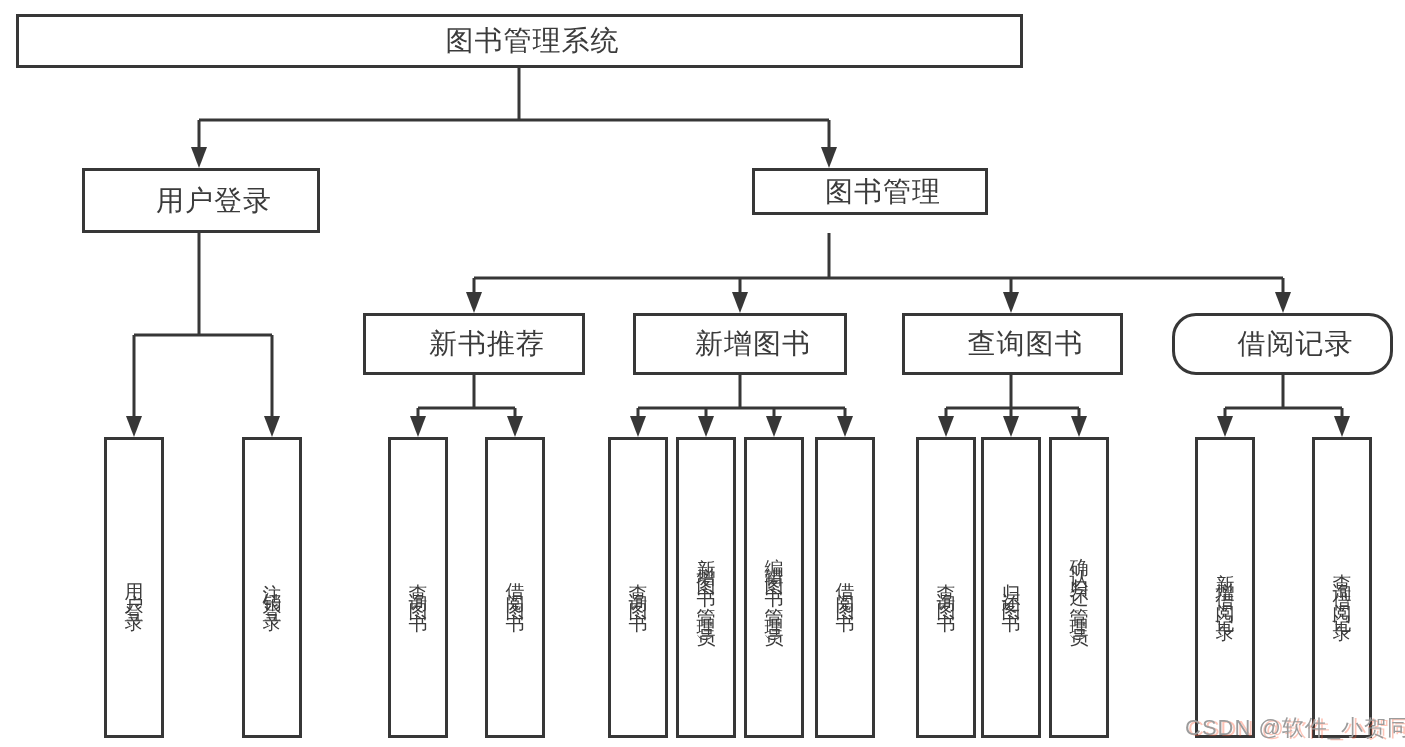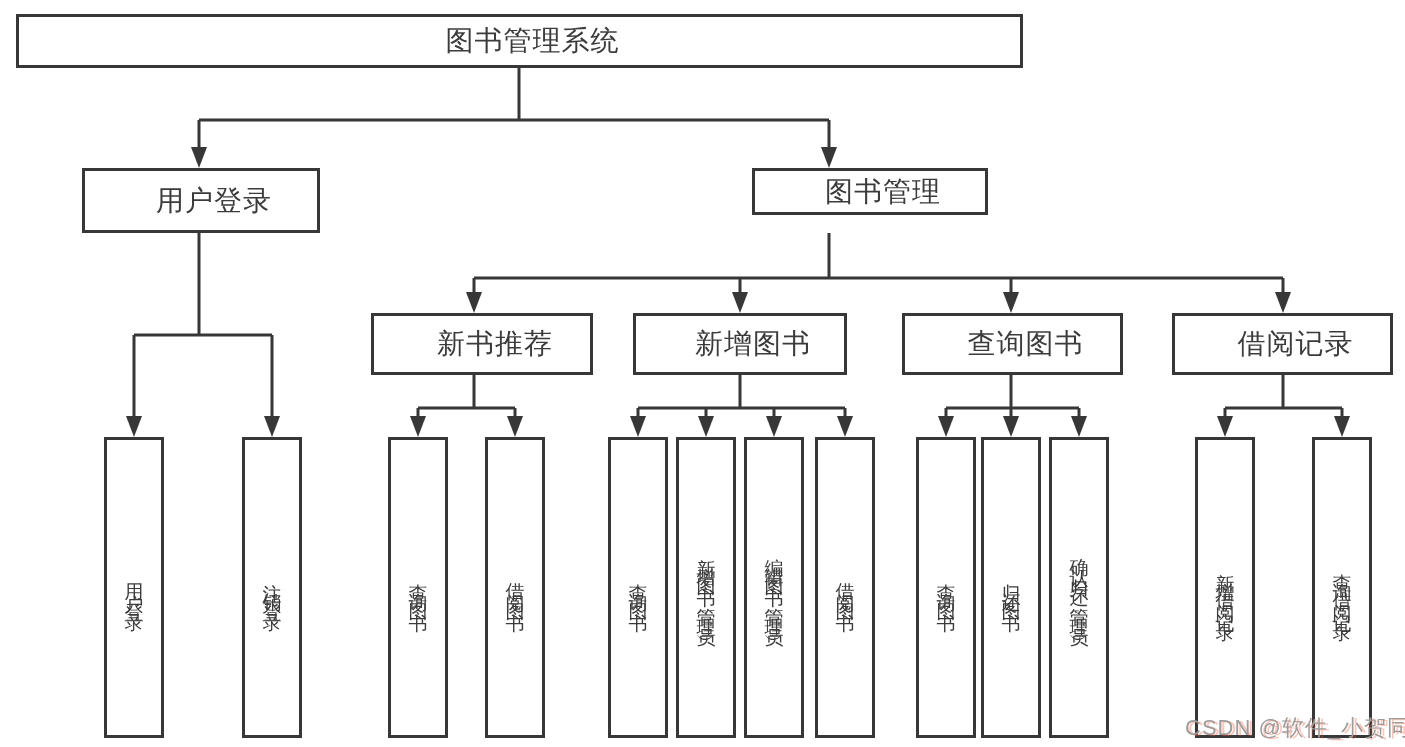--- a/index.html
+++ b/index.html
@@ -105,24 +105,24 @@
       <polygon points="1217,416 1233,416 1225,437"></polygon>
       <polygon points="1334,416 1350,416 1342,437"></polygon>
     </g>
   </svg>
 
   <div class="box h" style="left:16px; top:14px; width:1007px; height:54px;">图书管理系统</div>
 
   <div class="box h" style="left:82px; top:168px; width:238px; height:65px;">用户登录</div>
   <div class="box h" style="left:711px; top:168px; width:236px; height:47px;margin-left:41px;">图书管理</div>
 
-  <div class="box h" style="left:363px; top:313px; width:222px; height:62px;margin-left:8px;">新书推荐</div>
+  <div class="box h" style="left:363px; top:313px; width:222px; height:62px;">新书推荐</div>
   <div class="box h" style="left:633px; top:313px; width:214px; height:62px;">新增图书</div>
   <div class="box h" style="left:902px; top:313px; width:221px; height:62px;">查询图书</div>
-  <div class="box h" style="left:1172px; top:313px; width:221px; height:62px;">借阅记录</div>
+  <div class="box h" style="left:1172px; top:313px; width:221px; height:62px;border-radius:24px;">借阅记录</div>
 
   <div class="box v" style="left:104px;">用户登录</div>
   <div class="box v" style="left:242px;">注销登录</div>
   <div class="box v" style="left:388px;">查询图书</div>
   <div class="box v" style="left:485px;">借阅图书</div>
   <div class="box v" style="left:608px;">查询图书</div>
   <div class="box v" style="left:676px;">新增图书（管理员）</div>
   <div class="box v" style="left:744px;">编辑图书（管理员）</div>
   <div class="box v" style="left:815px;">借阅图书</div>
   <div class="box v" style="left:916px;">查询图书</div>

